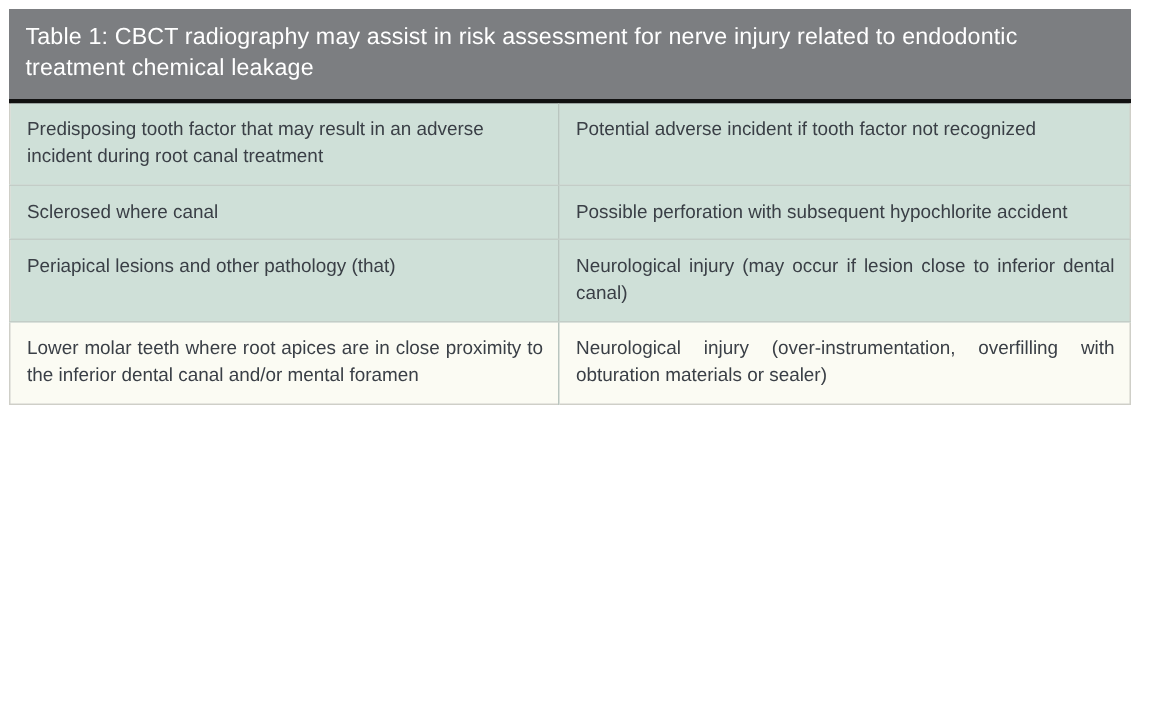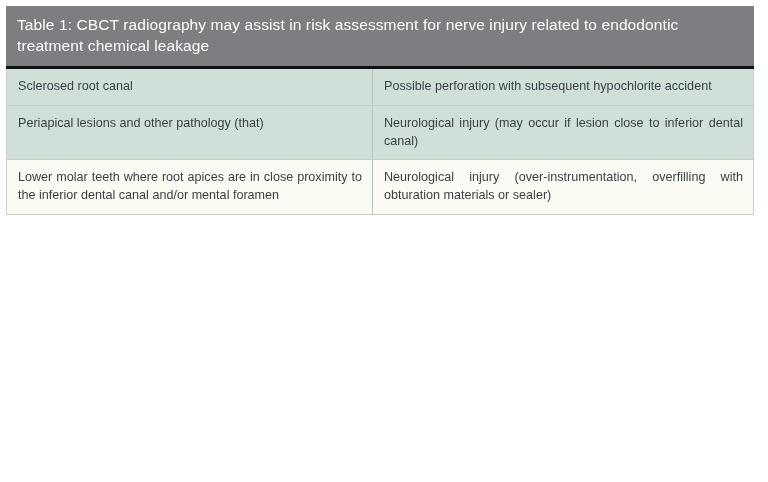--- a/index.html
+++ b/index.html
@@ -77,21 +77,25 @@
 
 <div class="figure">
 
   <div class="table-wrap">
 
     <div class="caption-bar">Table 1: CBCT radiography may assist in risk assessment for nerve injury related to endodontic treatment chemical leakage</div>
 
     <table class="data">
       <tbody>
           <tr class="band-green">
-            <td class="col-left">Sclerosed root canal</td>
+            <td class="col-left">Predisposing tooth factor that may result in an adverse incident during root canal treatment</td>
+            <td class="col-right">Potential adverse incident if tooth factor not recognized</td>
+          </tr>
+          <tr class="band-green">
+            <td class="col-left">Sclerosed where canal</td>
             <td class="col-right">Possible perforation with subsequent hypochlorite accident</td>
           </tr>
           <tr class="band-green">
             <td class="col-left">Periapical lesions and other pathology (that)</td>
             <td class="col-right justify">Neurological injury (may occur if lesion close to inferior dental canal)</td>
           </tr>
           <tr class="band-cream">
             <td class="col-left justify">Lower molar teeth where root apices are in close proximity to the inferior dental canal and/or mental foramen</td>
             <td class="col-right justify">Neurological injury (over-instrumentation, overfilling with obturation materials or sealer)</td>
           </tr>

